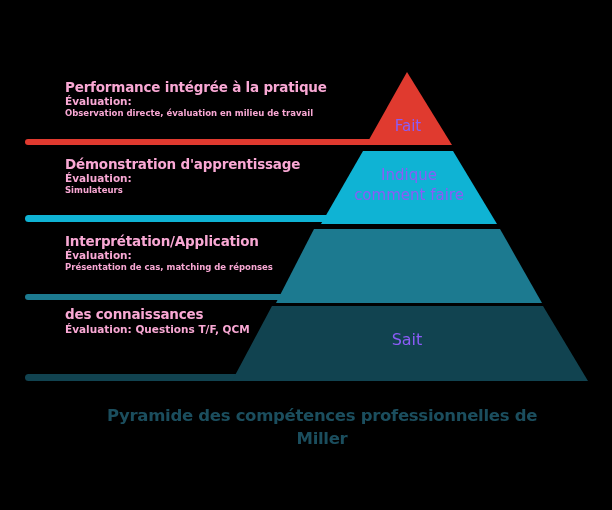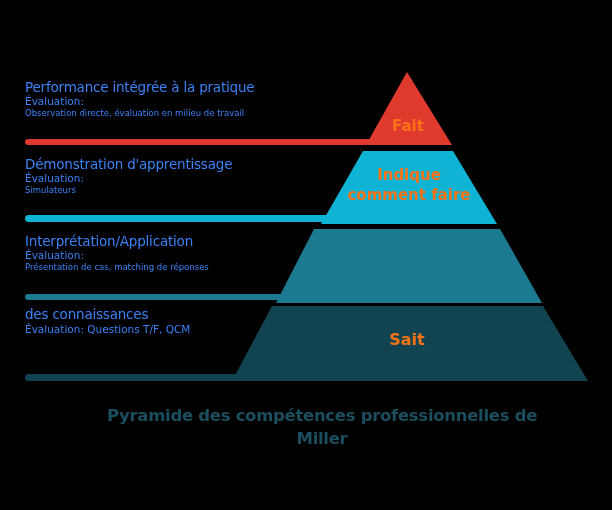--- a/index.html
+++ b/index.html
@@ -1,25 +1,25 @@
 <!DOCTYPE html>
 <html><head>
   <meta charset="utf-8">
   <style>
     html, body { margin: 0; padding: 0; background: #000000; }
     body { width: 612px; height: 510px; position: relative; overflow: hidden;
            font-family: "DejaVu Sans", sans-serif; }
     .canvas { position: absolute; left: 0; top: 0; width: 612px; height: 510px; }
     svg.pyr { position: absolute; left: 0; top: 0; }
-    .lbl { position: absolute; color: #3b82f6; font-weight: normal; white-space: nowrap; }
+    .lbl { position: absolute; color: #f9a8d4; font-weight: bold; white-space: nowrap; margin-left: 40px; }
     .lvl-title { font-size: 13.5px; letter-spacing: -0.2px; line-height: 16px; }
     .lvl-eval { font-size: 10.5px; line-height: 13px; }
     .lvl-detail { font-size: 8.5px; line-height: 11px; }
     .lvl-evalinline { font-size: 10.5px; line-height: 14px; }
-    .tier-text { position: absolute; color: #f97316; font-weight: bold; text-align: center;
+    .tier-text { position: absolute; color: #8b5cf6; font-weight: normal; text-align: center;
                  font-size: 15px; line-height: 20px; white-space: nowrap; transform: translateX(-50%); }
     .caption { position: absolute; left: 0; width: 612px; top: 404px; text-align: center;
                color: #1b4e5e; font-weight: bold; font-size: 16.5px; line-height: 23px; letter-spacing: -0.3px; padding-left: 16px; }
   </style>
 </head>
 <body>
 
 <div class="canvas">
 
   <svg class="pyr" width="612" height="510" viewBox="0 0 612 510">

